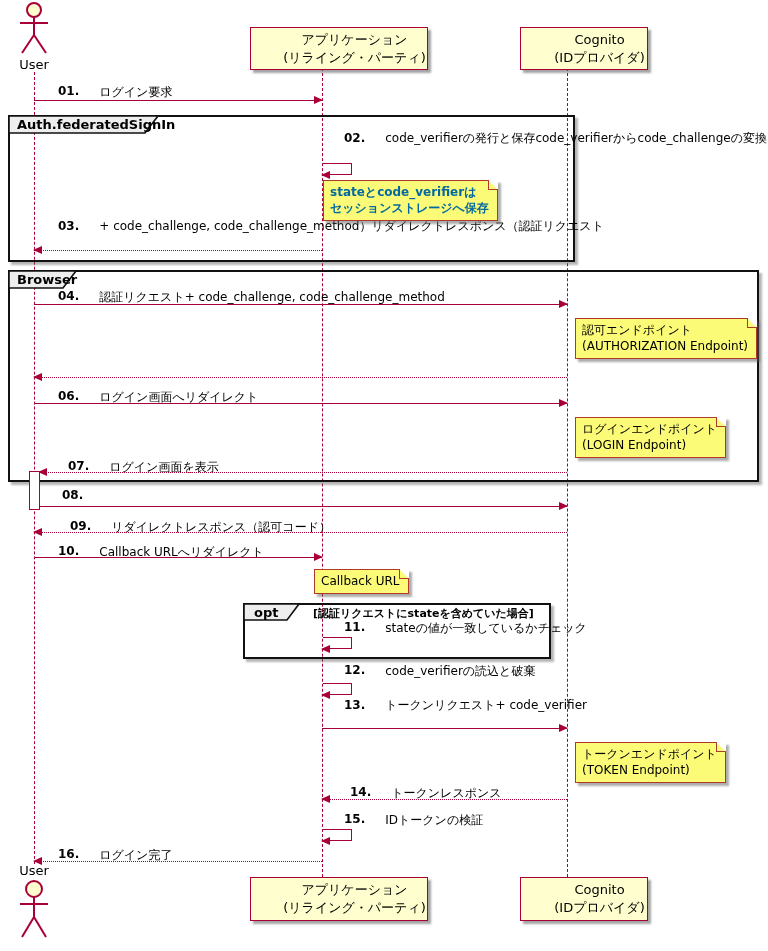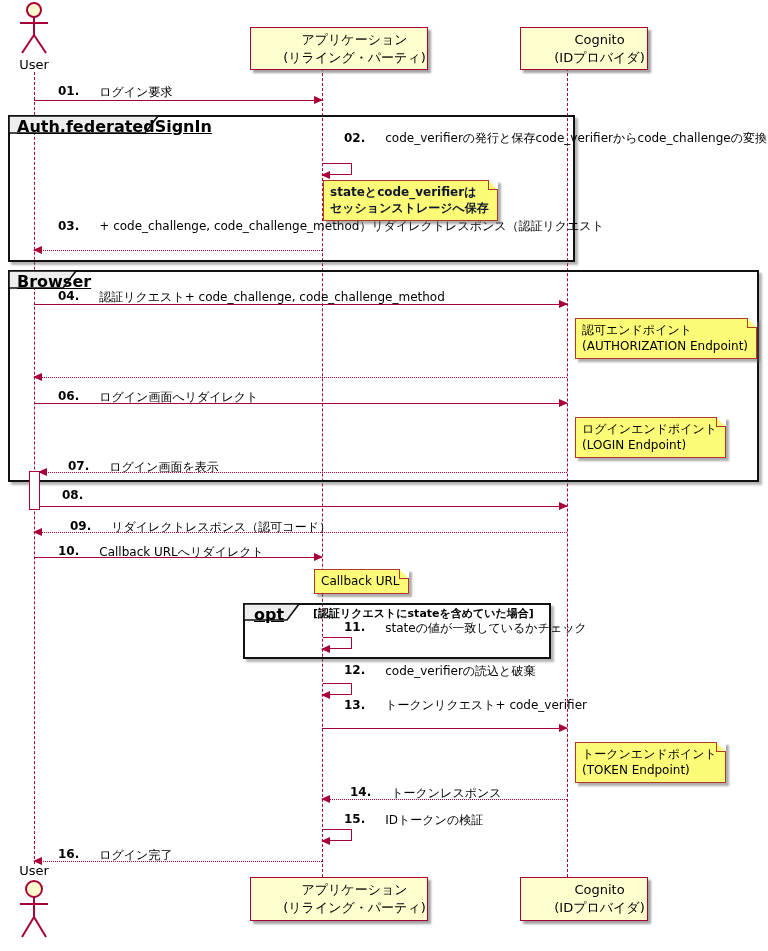--- a/index.html
+++ b/index.html
@@ -15,21 +15,21 @@
     display:flex;flex-direction:column;align-items:center;justify-content:center;
     font-size:13px;line-height:1.35;box-shadow:2.5px 2.5px 2px rgba(90,90,90,.55);
     text-align:center;white-space:nowrap;padding-left:31px;
   }
   
   .actor{position:absolute;z-index:4;display:flex;flex-direction:column;align-items:center;width:40px;}
   .actor .alabel{font-size:13px;margin-top:1px;white-space:nowrap;text-align:center;}
   .actor.bottom .alabel{margin:0 0 1px 0;}
   
   .group{position:absolute;border:2px solid #111;z-index:2;box-shadow:2.5px 2.5px 2px rgba(90,90,90,.45);}
-  .tab-label{position:absolute;font-size:16px;font-weight:bold;z-index:3;white-space:nowrap;text-decoration:underline;}
+  .tab-label{position:absolute;font-size:13px;font-weight:bold;z-index:3;white-space:nowrap;}
   .cond-label{position:absolute;font-size:11px;font-weight:bold;z-index:3;white-space:nowrap;}
   .tabsvg{position:absolute;left:-2px;top:-2px;z-index:2;}
   
   .msg{position:absolute;display:flex;gap:20px;font-size:12px;z-index:3;white-space:nowrap;margin-left:14px;}
   .msg .num{font-weight:bold;}
   .msg .lines{display:flex;flex-direction:row;line-height:1.28;}
   .line{position:absolute;height:0;border-top:1px solid #A80036;z-index:3;}
   .line.dotted{border-top-style:dotted;}
   .line.to-right::after{content:"";position:absolute;right:-1px;top:-5px;width:0;height:0;
     border-left:9px solid #A80036;border-top:4.5px solid transparent;border-bottom:4.5px solid transparent;}
@@ -39,21 +39,21 @@
   .selfloop::after{content:"";position:absolute;left:-2px;bottom:-5px;width:0;height:0;
     border-right:9px solid #A80036;border-top:4.5px solid transparent;border-bottom:4.5px solid transparent;}
   
   .note{position:absolute;background:#FBFB77;border:1px solid #B0392B;z-index:5;
     font-size:12px;line-height:1.35;padding:3px 8px 4px 6px;white-space:nowrap;
     box-shadow:2.5px 2.5px 2px rgba(90,90,90,.5);}
   .note::after{content:"";position:absolute;top:-1px;right:-1px;width:0;height:0;
     border-style:solid;border-width:0 10px 10px 0;border-color:transparent #ffffff transparent transparent;}
   .note::before{content:"";position:absolute;top:-1px;right:-1px;width:9px;height:9px;
     border-left:1px solid #B0392B;border-bottom:1px solid #B0392B;z-index:1;}
-  .note.red{color:#0f172a;font-weight:bold;}
+  .note.red{color:#0369a1;font-weight:bold;}
   
   .activation{position:absolute;width:9px;background:#ffffff;border:1px solid #A80036;z-index:4;}
 </style>
 </head>
 <body>
 
 <div class="canvas">
 
   <div class="lifeline" style="left:34px;top:72px;height:792px"></div>
   <div class="lifeline" style="left:322px;top:68px;height:809px"></div>

